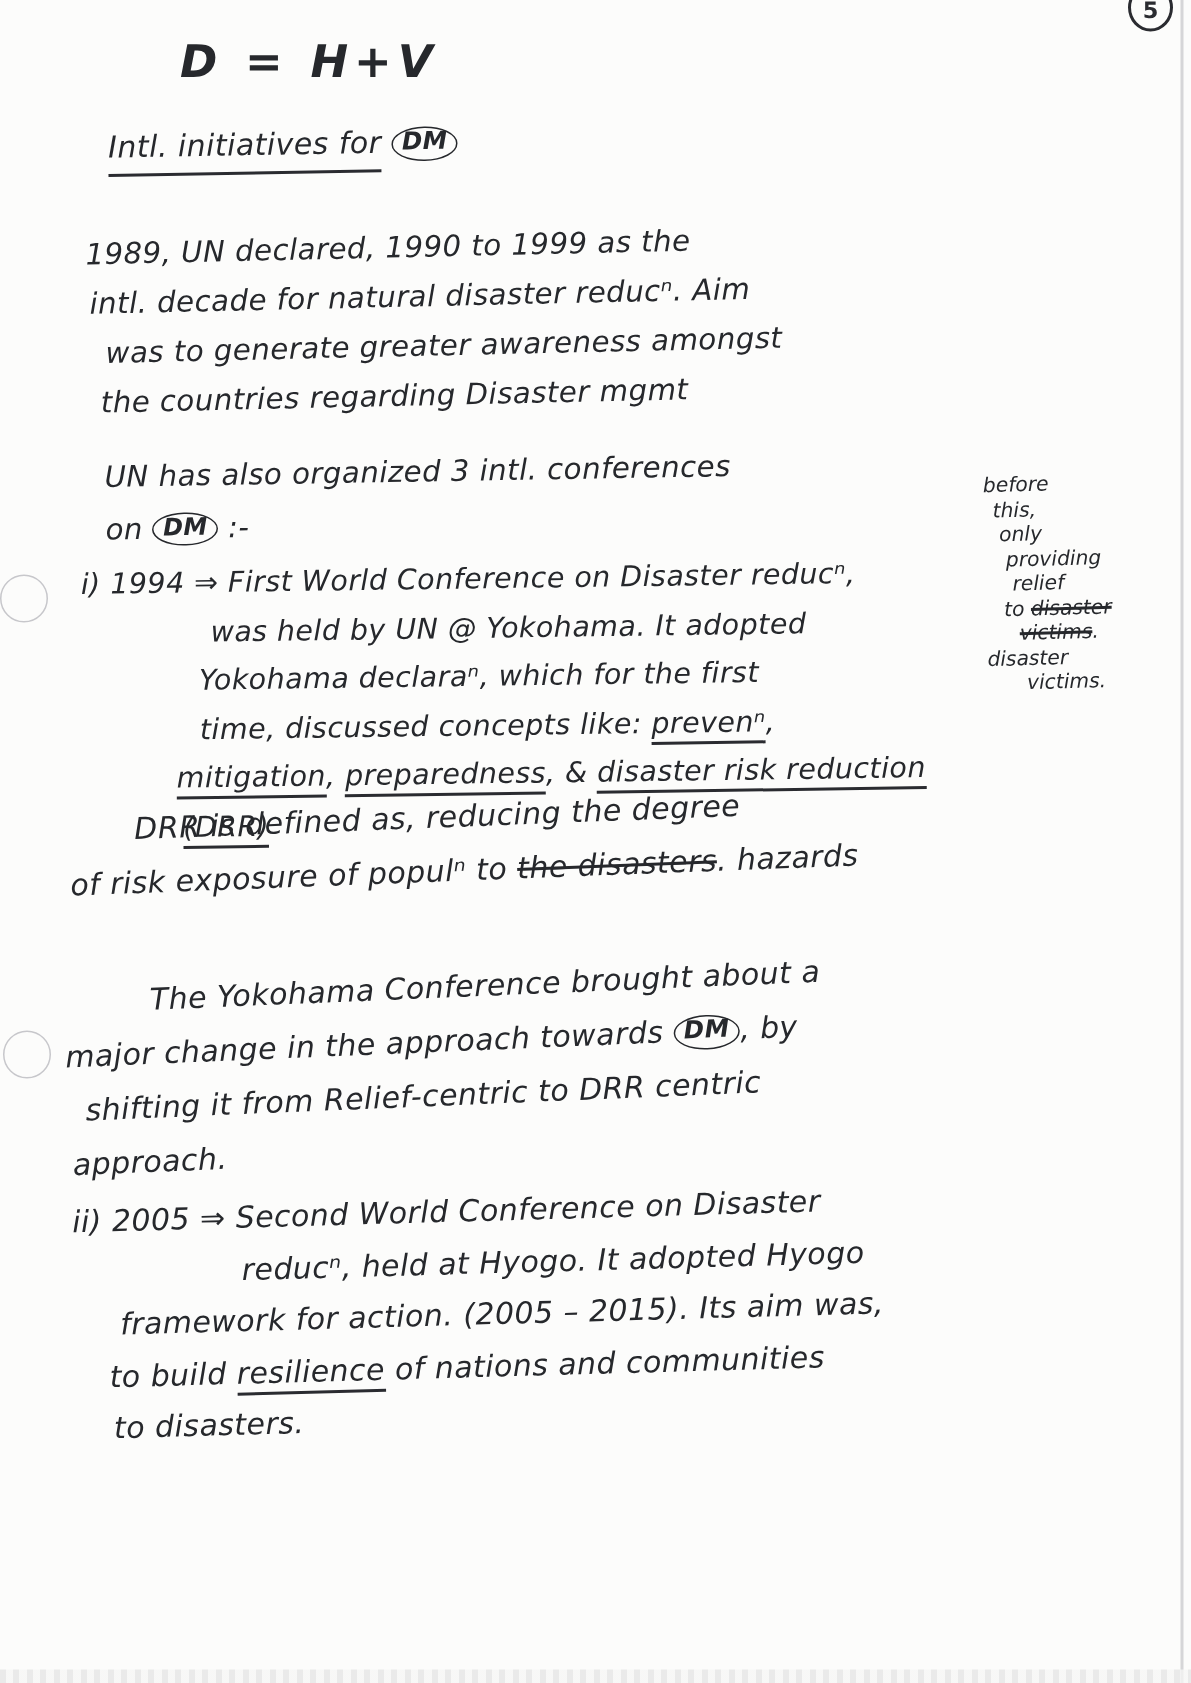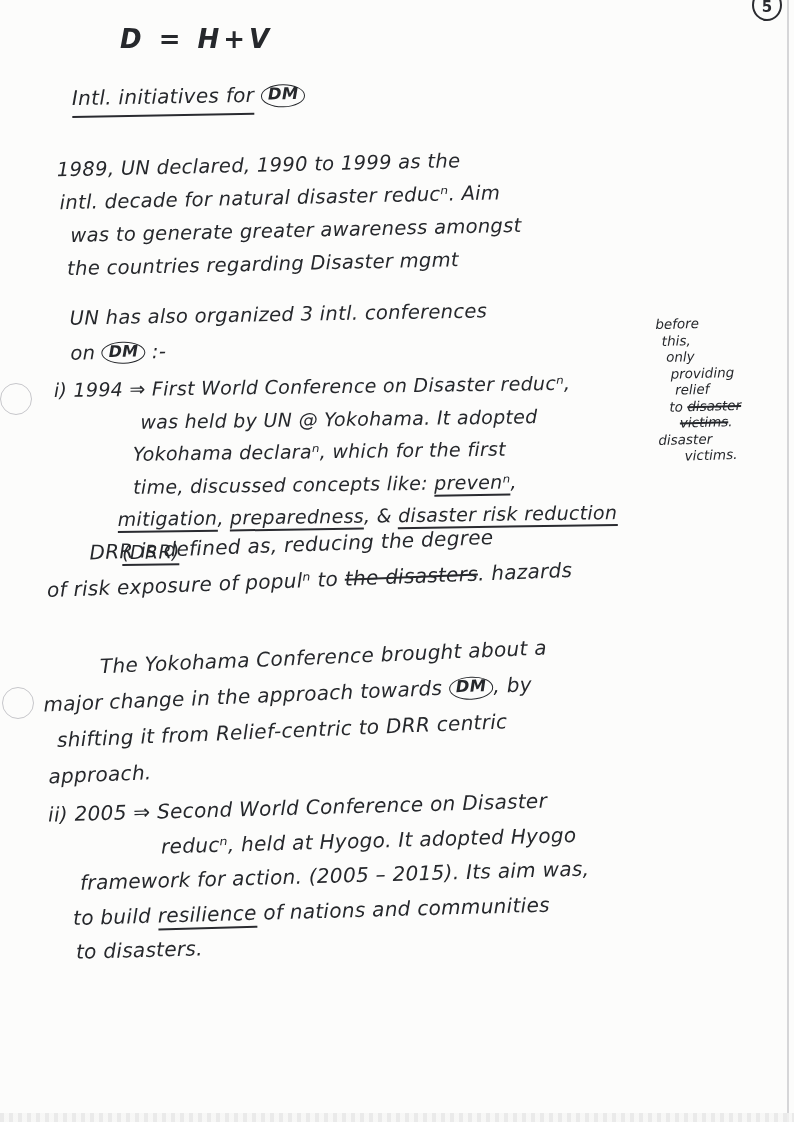--- a/index.html
+++ b/index.html
@@ -50,21 +50,21 @@
     opacity:.75;
   }
   .hole {
     position:absolute; border:1.6px solid #c7c7cb; border-radius:50%;
     background:transparent;
   }
   .hole-1 { left:0px; top:383px; width:32px; height:32px; }
   .hole-2 { left:2px; top:687px; width:32px; height:32px; }
 
   
-  .formula   { left:120px; top:24px;  font-size:26px; letter-spacing:4px; font-weight:bold; }
+  .formula   { left:120px; top:24px;  font-size:30px; letter-spacing:4px; font-weight:bold; }
   .heading   { left:72px;  top:84px;  font-size:20px; transform:rotate(-1deg); }
   .heading .u { padding-bottom:6px; border-bottom-width:2px; }
 
   .para-intro { left:58px; top:148px; font-size:19.5px; line-height:33px; transform:rotate(-1.3deg); }
   .para-intro .i2 { margin-left:2px; }
   .para-intro .i3 { margin-left:12px; }
   .para-intro .i4 { margin-left:8px; }
 
   .para-conf { left:70px; top:297px; font-size:19.5px; line-height:35px; transform:rotate(-1deg); }
 

